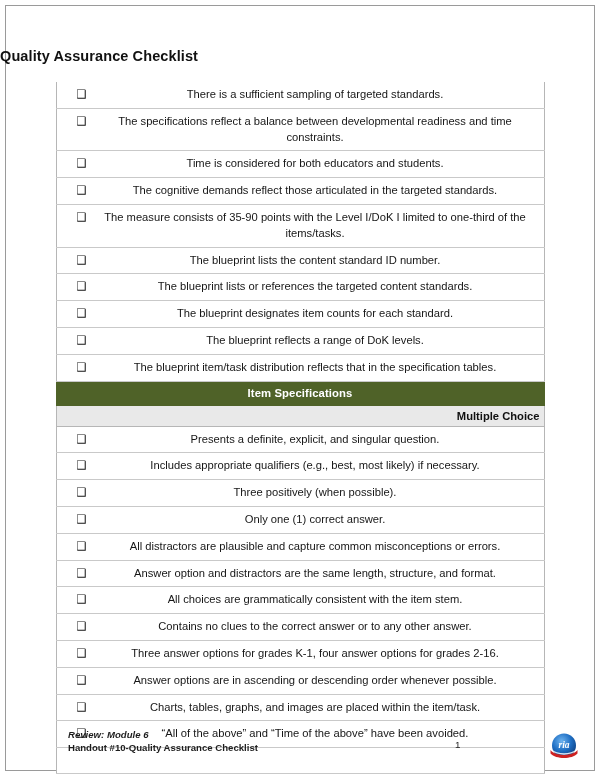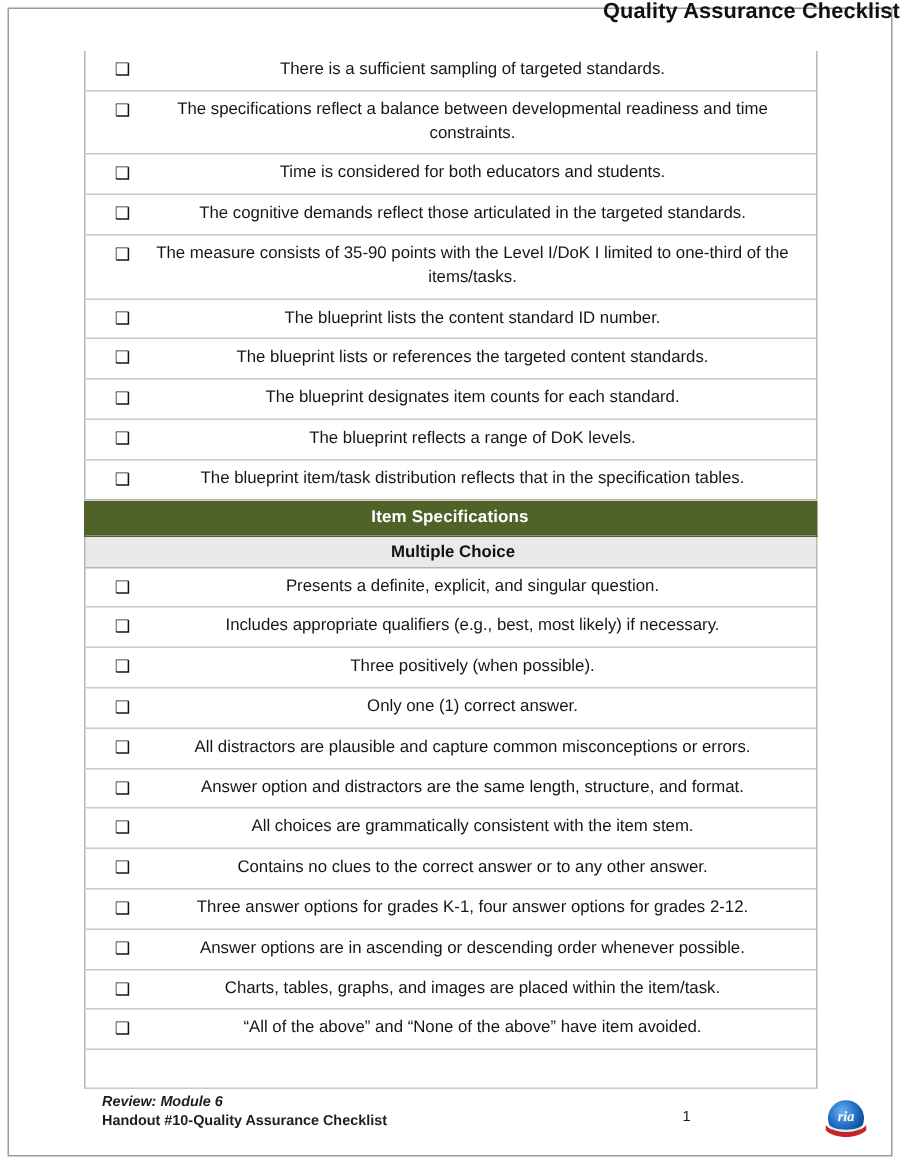--- a/index.html
+++ b/index.html
@@ -30,25 +30,26 @@
     border: 1px solid #9a9a9a;
     pointer-events: none;
   }
   .content {
     position: absolute;
     left: 0;
     top: 0;
     width: 600px;
   }
   .doc-title {
-    text-align: right;
+    text-align: left;
     font-size: 14.5px;
     font-weight: bold;
     letter-spacing: 0.1px;
     margin: 0;
+    padding-top: 48px;
     padding-bottom: 0;
     color: #111;
   }
   .table {
     margin: 18px auto 0 auto;
     width: 488px;
     border-collapse: collapse;
     table-layout: fixed;
   }
   .section-header td {
@@ -59,21 +60,21 @@
     text-align: center;
     padding: 5px 4px 6px 4px;
     border: 1px solid #4f6228;
     letter-spacing: 0.1px;
   }
   .sub-header td {
     background: #e9e9e9;
     color: #111;
     font-weight: bold;
     font-size: 11.2px;
-    text-align: center;
+    text-align: right;
     padding: 4px 4px 4px 8px;
     border-left: 1px solid #b6b6b6;
     border-right: 1px solid #b6b6b6;
     border-top: 1px solid #b6b6b6;
     border-bottom: 1px solid #b6b6b6;
   }
   .item-row td {
     border-left: 1px solid #b6b6b6;
     border-right: 1px solid #b6b6b6;
     border-bottom: 1px solid #c9c9c9;
@@ -301,21 +302,21 @@
               <div class="item-inner">
                 <span class="chk">❑</span>
                 <span class="item-text">Contains no clues to the correct answer or to any other answer.</span>
               </div>
             </td>
           </tr>
           <tr class="item-row">
             <td>
               <div class="item-inner">
                 <span class="chk">❑</span>
-                <span class="item-text">Three answer options for grades K-1, four answer options for grades 2-12.</span>
+                <span class="item-text">Three answer options for grades K-1, four answer options for grades 2-16.</span>
               </div>
             </td>
           </tr>
           <tr class="item-row">
             <td>
               <div class="item-inner">
                 <span class="chk">❑</span>
                 <span class="item-text">Answer options are in ascending or descending order whenever possible.</span>
               </div>
             </td>
@@ -325,21 +326,21 @@
               <div class="item-inner">
                 <span class="chk">❑</span>
                 <span class="item-text">Charts, tables, graphs, and images are placed within the item/task.</span>
               </div>
             </td>
           </tr>
           <tr class="item-row">
             <td>
               <div class="item-inner">
                 <span class="chk">❑</span>
-                <span class="item-text">“All of the above” and “None of the above” have item avoided.</span>
+                <span class="item-text">“All of the above” and “Time of the above” have been avoided.</span>
               </div>
             </td>
           </tr>
           <tr class="item-row">
             <td>
               <div class="item-inner"></div>
             </td>
           </tr>
         </tbody>
     </table>

